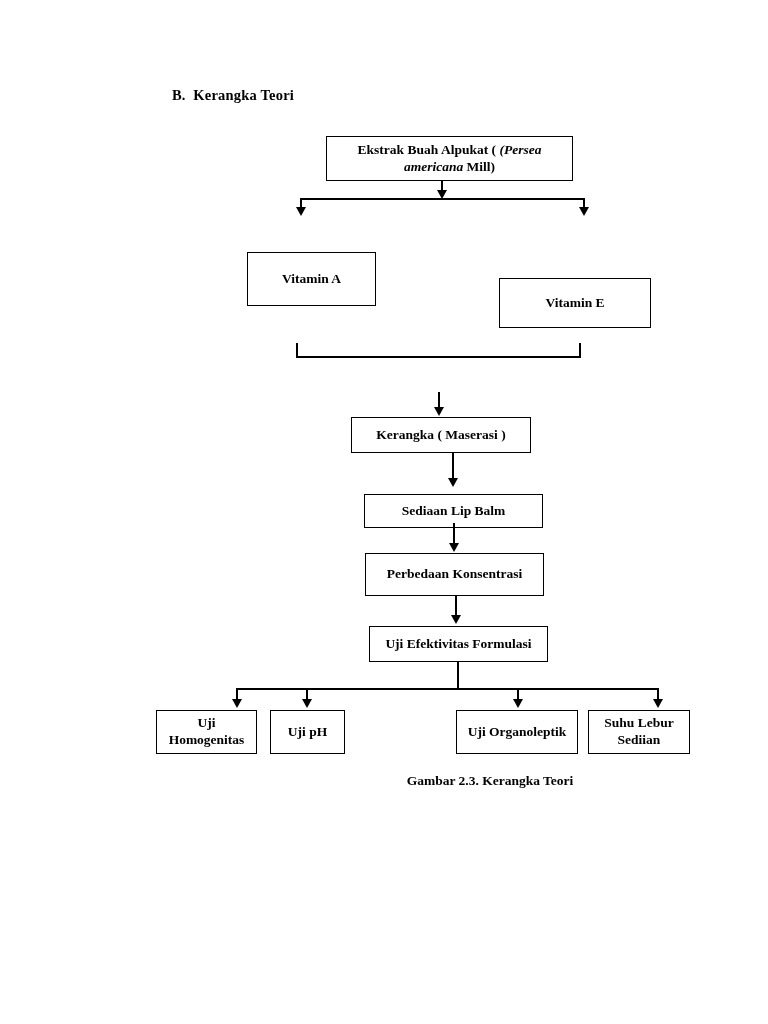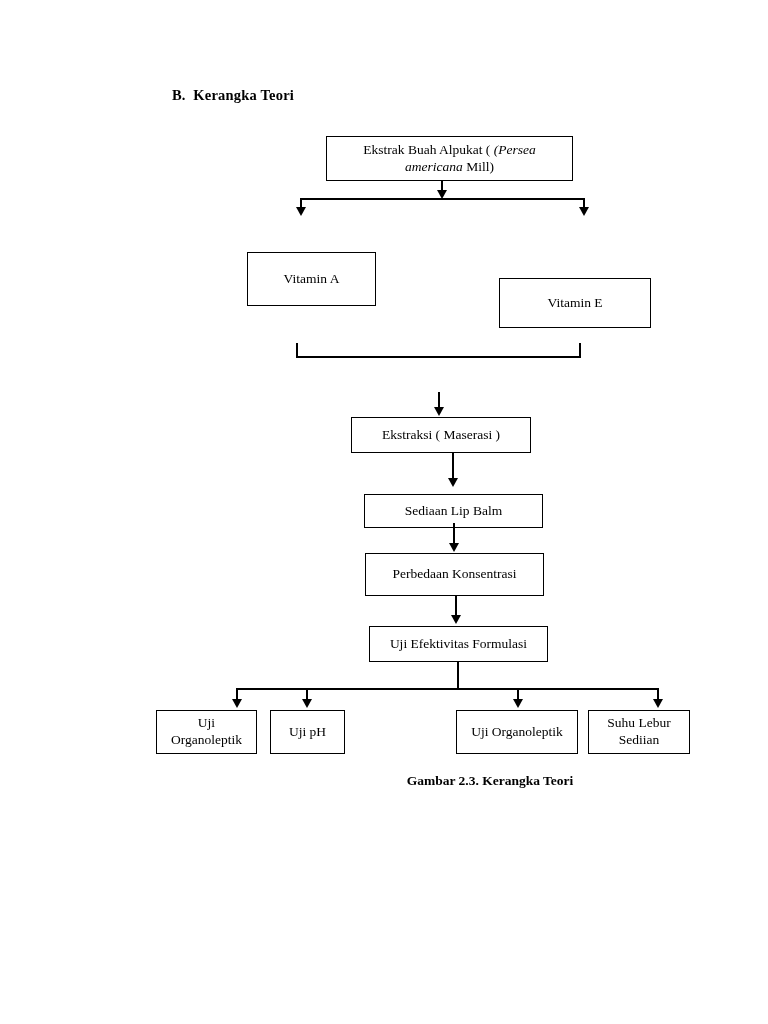--- a/index.html
+++ b/index.html
@@ -33,20 +33,21 @@
     box-sizing: border-box;
     border: 1.6px solid #000;
     background: #ffffff;
     display: flex;
     align-items: center;
     justify-content: center;
     text-align: center;
     font-size: 13.5px;
     line-height: 1.25;
     padding: 2px 4px;
+    font-weight: bold;
   }
   .node .txt { display: block; }
   .node em { font-style: italic; }
   .caption {
     position: absolute;
     font-weight: bold;
     font-size: 13.5px;
     text-align: center;
     white-space: nowrap;
   }
@@ -99,21 +100,21 @@
   </div>
 
   <div class="vline" style="left:296px; top:343px; height:14px;"></div>
   <div class="vline" style="left:579px; top:343px; height:14px;"></div>
   <div class="hline" style="left:296px; top:356px; width:285px;"></div>
 
   <div class="vline" style="left:438px; top:392px; height:17px;"></div>
   <div class="arrowhead" style="left:434px; top:407px;"></div>
 
   <div class="node" style="left:351px; top:417px; width:180px; height:36px;">
-    <span class="txt">Ekstraksi ( Maserasi )</span>
+    <span class="txt">Kerangka ( Maserasi )</span>
   </div>
 
   <div class="vline" style="left:452px; top:453px; height:27px;"></div>
   <div class="arrowhead" style="left:448px; top:478px;"></div>
 
   <div class="node" style="left:364px; top:494px; width:179px; height:34px;">
     <span class="txt">Sediaan Lip Balm</span>
   </div>
 
   <div class="vline" style="left:453px; top:523px; height:22px;"></div>
@@ -140,21 +141,21 @@
   <div class="arrowhead" style="left:302px; top:699px;"></div>
 
   <div class="vline" style="left:517px; top:688px; height:13px;"></div>
   <div class="arrowhead" style="left:513px; top:699px;"></div>
 
   <div class="vline" style="left:657px; top:688px; height:13px;"></div>
   <div class="arrowhead" style="left:653px; top:699px;"></div>
 
   <div class="node" style="left:156px; top:710px; width:101px; height:44px; white-space:pre-line;">
     <span class="txt">Uji
-Organoleptik</span>
+Homogenitas</span>
   </div>
 
   <div class="node" style="left:270px; top:710px; width:75px; height:44px;">
     <span class="txt">Uji pH</span>
   </div>
 
   <div class="node" style="left:456px; top:710px; width:122px; height:44px;">
     <span class="txt">Uji Organoleptik</span>
   </div>
 

